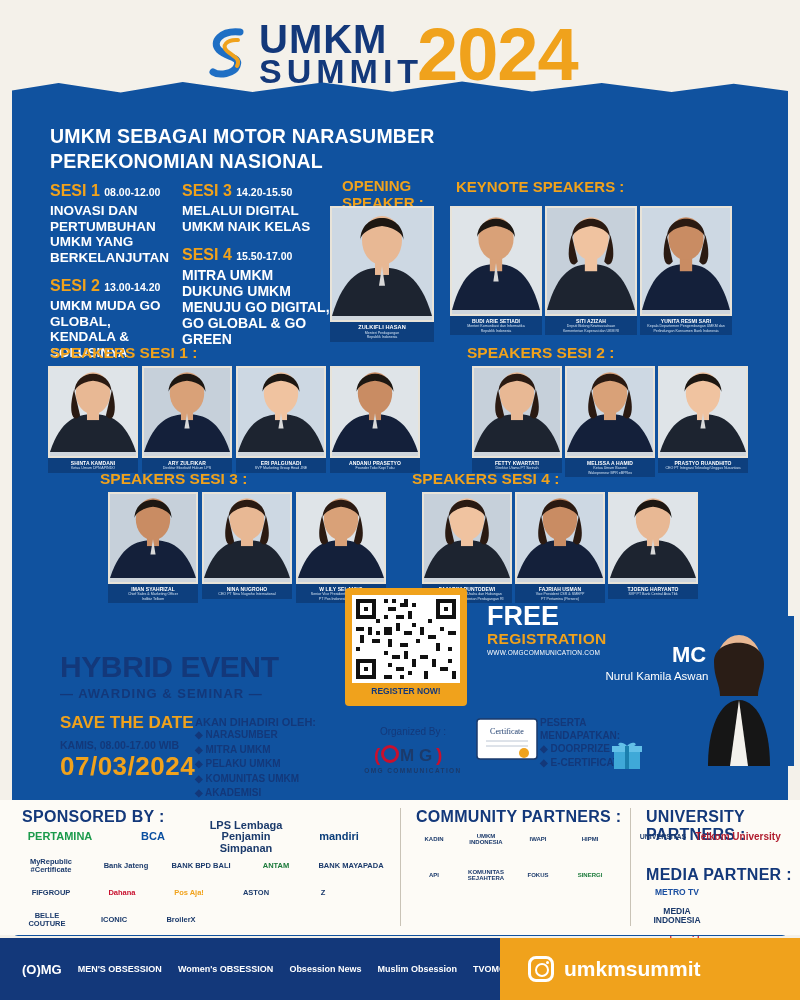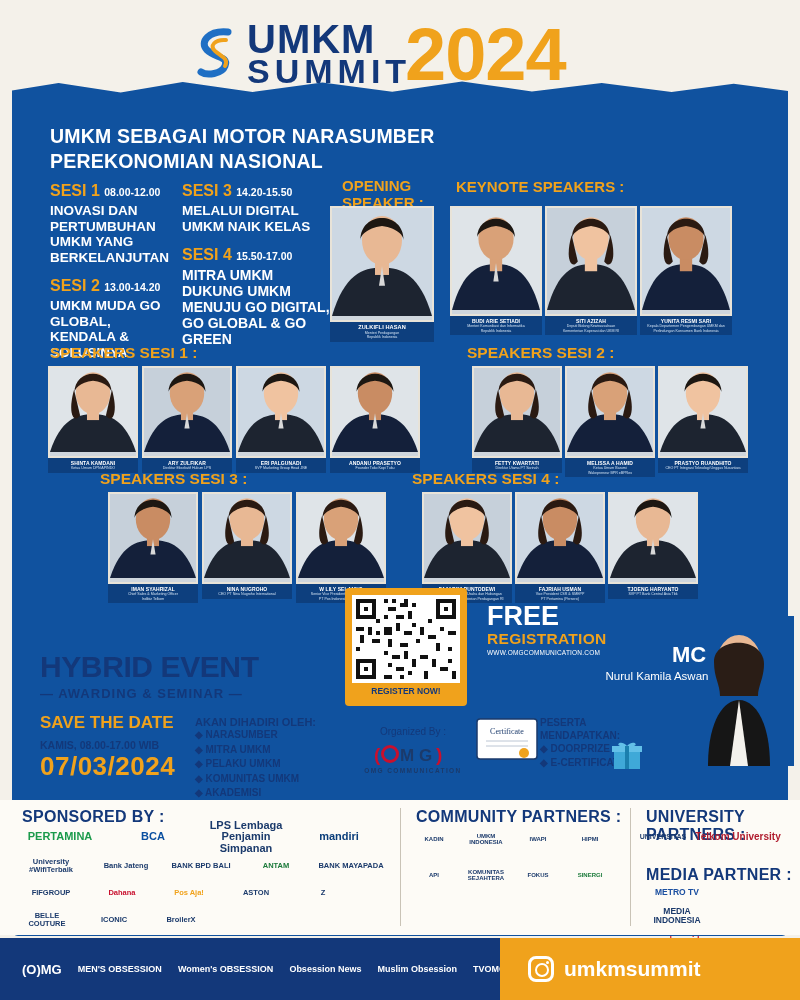--- a/index.html
+++ b/index.html
@@ -6,21 +6,21 @@
   body {
     width: 800px; height: 1000px;
     font-family: "Liberation Sans", sans-serif;
     background: #f2efe9;
     overflow: hidden;
     position: relative;
   }
   .poster { position: relative; width: 800px; height: 1000px; background: #f4f1ea; }
 
   
-  .header { position: relative; height: 105px; background: #f4f1ea; }
+  .header { position: relative; height: 105px; background: #f4f1ea; margin-left: 12px; }
   .logo-wrap {
     position: absolute; left: 195px; top: 22px;
     display: flex; align-items: center; gap: 10px;
   }
   .swoosh { width: 42px; height: 58px; position: relative; }
   .swoosh svg { display: block; }
   .umkm-stack { line-height: 0.88; }
   .umkm-word {
     font-size: 40px; font-weight: bold; color: #13387a; letter-spacing: 1px;
   }
@@ -608,21 +608,21 @@
         <ellipse cx="55" cy="46" rx="22" ry="27" fill="#e8b894"></ellipse>
         <path d="M30 46 C30 20, 80 20, 80 48 C80 62, 74 70, 74 80 L36 80 C36 68, 30 62, 30 46Z" fill="#2a1d16"></path>
         <path d="M24 150 C24 104, 40 84, 55 84 C70 84, 86 104, 86 150Z" fill="#161616"></path>
         <path d="M55 84 L46 150 L64 150Z" fill="#f3f1ec"></path>
       </svg>
     </div>
     <div class="mc-label" style="top:546px; left:632px;">MC</div>
     <div class="mc-name" style="top:574px; left:560px;">Nurul Kamila Aswan</div>
   </div>
 
-  <div class="hybrid-area" style="top:650px;">
+  <div class="hybrid-area" style="top:650px;margin-left:20px;">
     <div class="hybrid-title">HYBRID EVENT</div>
     <div class="awarding">— AWARDING &amp; SEMINAR —</div>
     <div class="savedate">SAVE THE DATE</div>
     <div class="dayline">KAMIS, 08.00-17.00 WIB</div>
     <div class="bigdate">07/03/2024</div>
   </div>
 
   <div style="position:absolute; left:195px; top:716px; width:140px;">
     <div class="attend-title">AKAN DIHADIRI OLEH:</div>
     <div class="attend-list" id="attend-list">
@@ -681,21 +681,21 @@
     <div class="vline" style="left:400px; top:8px; height:118px;"></div>
     <div class="vline" style="left:630px; top:8px; height:118px;"></div>
 
     <div style="position:absolute;left:22px;top:8px;" class="band-title">SPONSORED BY :</div>
     <div id="sponsor-logos" style="position:absolute;left:18px;top:24px;width:374px;">
         <div style="display:flex;flex-wrap:wrap;gap:5px 9px;align-items:center;">
           <div class="chip" style="width:84px;height:26px;font-size:11px;color:#1b9a4b;line-height:1.05;">PERTAMINA</div>
           <div class="chip" style="width:84px;height:26px;font-size:11px;color:#0a4fa0;line-height:1.05;">BCA</div>
           <div class="chip" style="width:84px;height:26px;font-size:11px;color:#1b3a6b;line-height:1.05;">LPS Lembaga Penjamin Simpanan</div>
           <div class="chip" style="width:84px;height:26px;font-size:11px;color:#0a3d7a;line-height:1.05;">mandiri</div>
-          <div class="chip" style="width:66px;height:22px;font-size:7.5px;color:#1b3a6b;line-height:1.05;">University #WifiTerbaik</div>
+          <div class="chip" style="width:66px;height:22px;font-size:7.5px;color:#1b3a6b;line-height:1.05;">MyRepublic #Certificate</div>
           <div class="chip" style="width:66px;height:22px;font-size:7.5px;color:#1b3a6b;line-height:1.05;">Bank Jateng</div>
           <div class="chip" style="width:66px;height:22px;font-size:7.5px;color:#1b3a6b;line-height:1.05;">BANK BPD BALI</div>
           <div class="chip" style="width:66px;height:22px;font-size:7.5px;color:#1b7a3a;line-height:1.05;">ANTAM</div>
           <div class="chip" style="width:66px;height:22px;font-size:7.5px;color:#1b3a6b;line-height:1.05;">BANK MAYAPADA</div>
           <div class="chip" style="width:66px;height:22px;font-size:7.5px;color:#1b3a6b;line-height:1.05;">FIFGROUP</div>
           <div class="chip" style="width:58px;height:22px;font-size:7.5px;color:#c8102e;line-height:1.05;">Dahana</div>
           <div class="chip" style="width:58px;height:22px;font-size:7.5px;color:#f0a21c;line-height:1.05;">Pos Aja!</div>
           <div class="chip" style="width:58px;height:22px;font-size:7.5px;color:#1b3a6b;line-height:1.05;">ASTON</div>
           <div class="chip" style="width:58px;height:22px;font-size:7.5px;color:#1b3a6b;line-height:1.05;">Z</div>
           <div class="chip" style="width:58px;height:22px;font-size:7.5px;color:#1b3a6b;line-height:1.05;">BELLE COUTURE</div>

